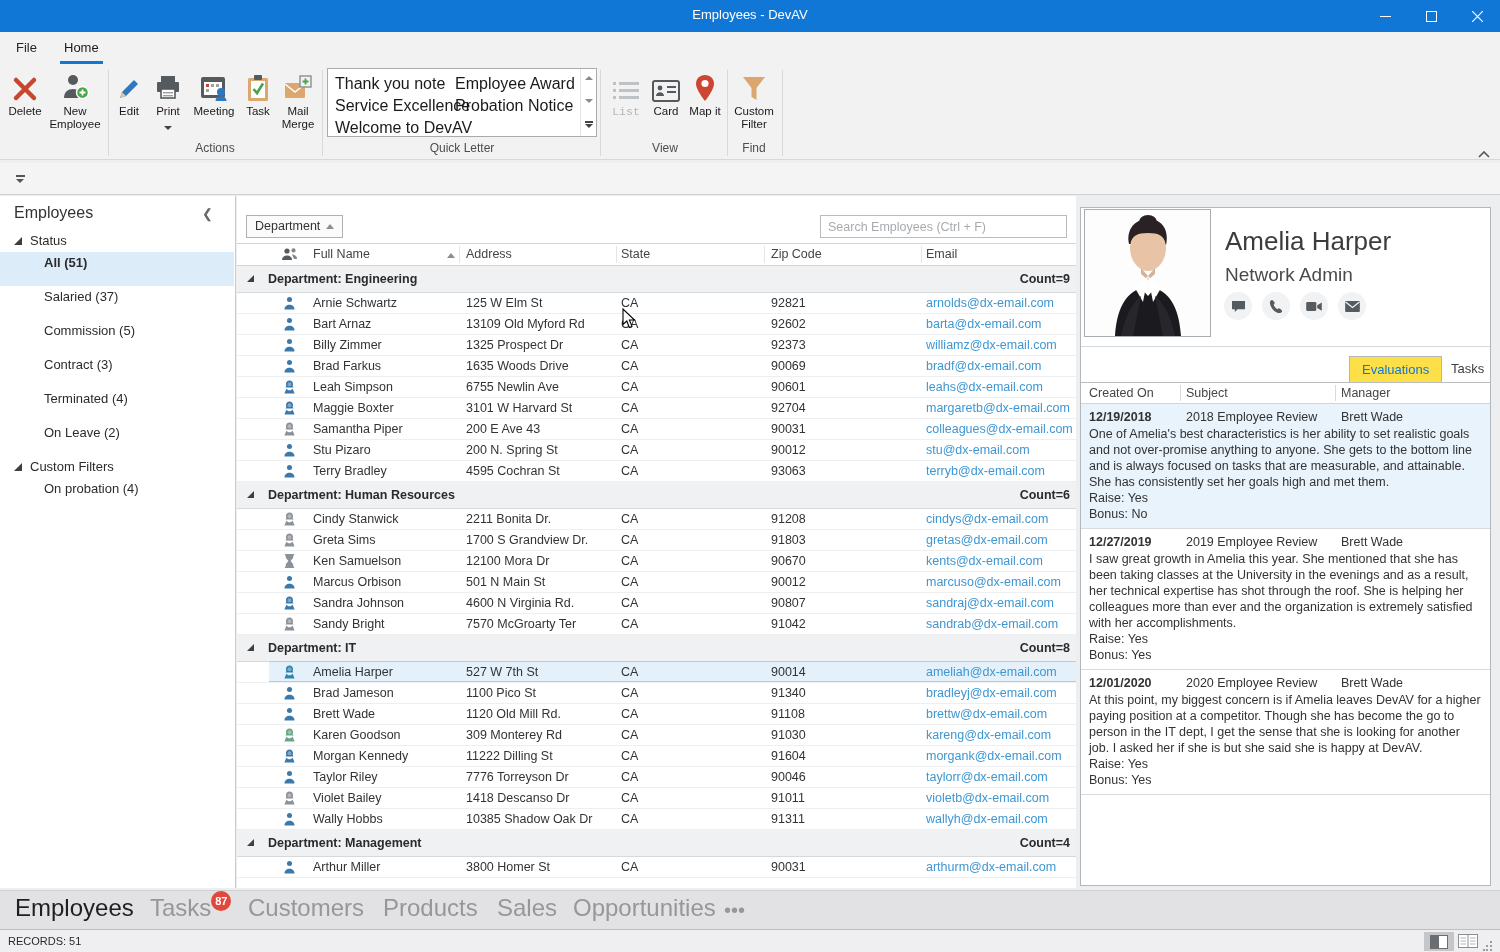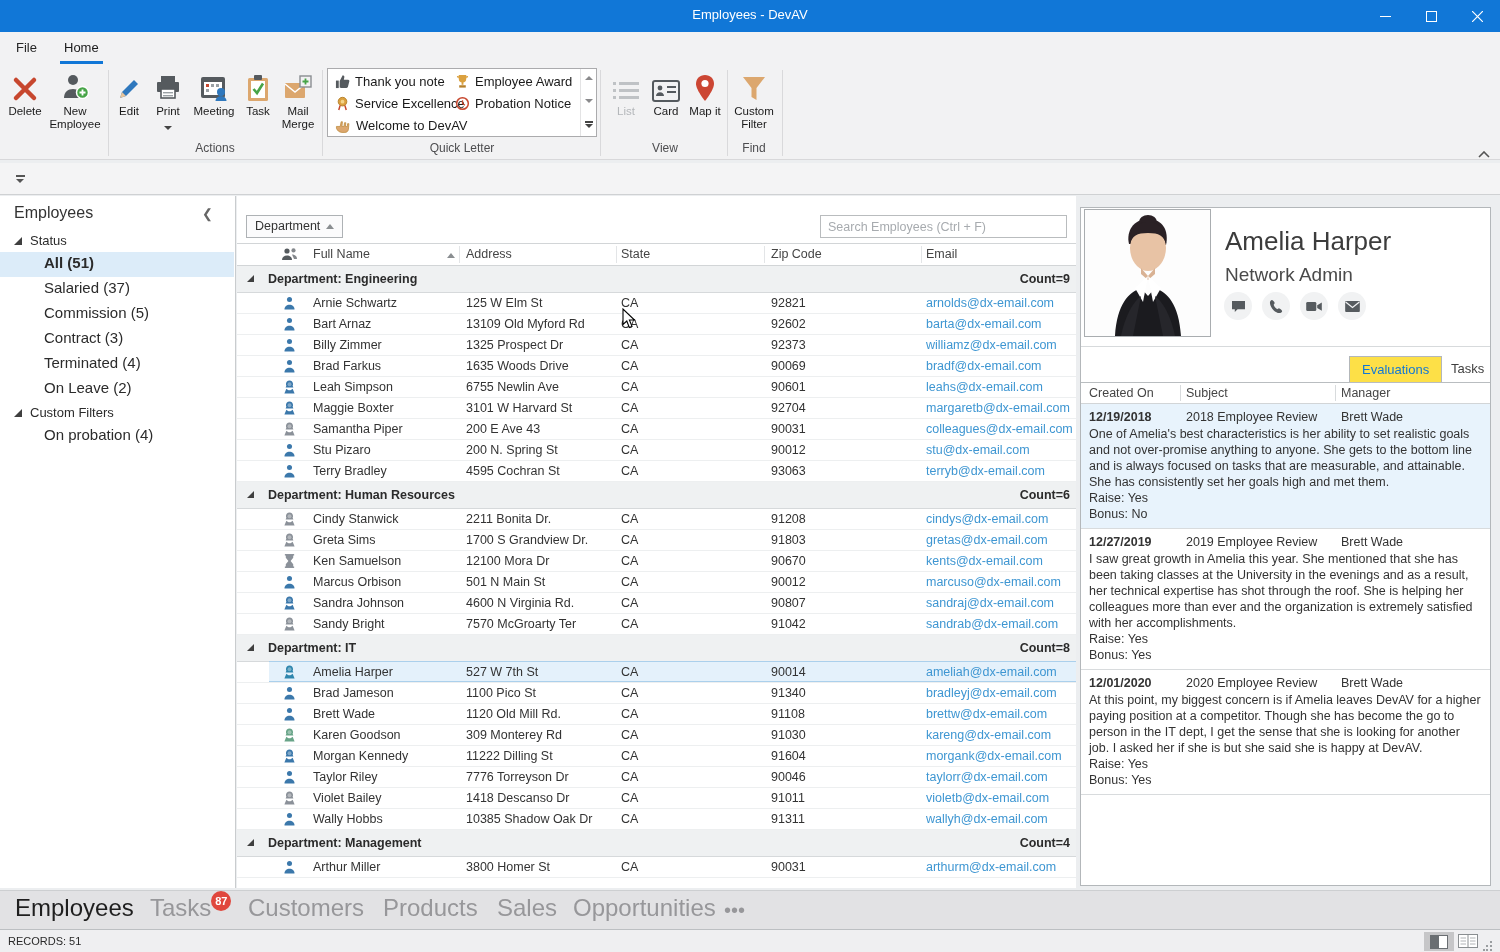--- a/index.html
+++ b/index.html
@@ -14,43 +14,43 @@
 
   
   .ribbon-tabs { position:absolute; left:0; top:32px; width:1500px; height:32px; background:#f2f2f3; }
   .rtab { position:absolute; top:0; height:32px; line-height:32px; font-size:13px; color:#262626; padding:0 6px; }
   .rtab.active { color:#1a1a1a; }
   .rtab.active::after { content:""; position:absolute; left:2px; right:2px; bottom:0; height:3px; background:#1177d7; }
   .ribbon-body { position:absolute; left:0; top:64px; width:1500px; height:96px; background:#f2f2f3; border-bottom:1px solid #d8d8da; }
   .rsep { position:absolute; top:6px; width:1px; height:86px; background:#d9d9db; }
   .rbtn { position:absolute; top:4px; text-align:center; font-size:11.5px; color:#1a1a1a; line-height:13px; }
   .rbtn .ric { height:34px; display:flex; align-items:flex-end; justify-content:center; margin-bottom:3px; }
-  .rbtn.disabled { color:#b4b7ba; }
+  .rbtn.disabled { color:#b4b7ba;font-family:Liberation Mono, monospace; }
   .rgrouplabel { position:absolute; top:77px; text-align:center; font-size:12px; color:#4d4d4f; }
   .caret-down { display:inline-block; width:0; height:0; border-left:4px solid transparent; border-right:4px solid transparent; border-top:4px solid #444; }
   .gallery { position:absolute; left:327px; top:4px; width:270px; height:69px; background:#fff; border:1px solid #ababad; }
-  .gal-item { position:absolute; height:22px; font-size:13px; color:#1a1a1a; display:flex; align-items:center; gap:5px; white-space:nowrap; }
+  .gal-item { position:absolute; height:22px; font-size:16px; color:#1a1a1a; display:flex; align-items:center; gap:5px; white-space:nowrap;flex-direction:column; }
   .gal-arrows { position:absolute; right:0; top:0; width:16px; height:67px; border-left:1px solid #e3e3e4; }
   .gal-arrows .tri-up { position:absolute; left:4px; top:7px; width:0; height:0; border-left:4px solid transparent; border-right:4px solid transparent; border-bottom:4px solid #8a8a8c; }
   .gal-arrows .tri-dn { position:absolute; left:4px; top:30px; width:0; height:0; border-left:4px solid transparent; border-right:4px solid transparent; border-top:4px solid #8a8a8c; }
   .gal-arrows .tri-ex { position:absolute; left:4px; top:52px; }
   .gal-arrows .tri-ex::before { content:""; position:absolute; left:0; top:0; width:8px; height:1.5px; background:#444; }
   .gal-arrows .tri-ex::after { content:""; position:absolute; left:0; top:3px; width:0; height:0; border-left:4px solid transparent; border-right:4px solid transparent; border-top:4px solid #444; }
   .ribbon-collapse { position:absolute; right:10px; top:80px; }
   .quickstrip { position:absolute; left:0; top:163px; width:1500px; height:32px; background:#f4f4f5; border-bottom:1px solid #cfd1d3; }
   .qs-drop { position:absolute; left:16px; top:12px; }
   .qs-drop::before { content:""; position:absolute; left:0; top:0; width:9px; height:1.5px; background:#555; }
   .qs-drop::after { content:""; position:absolute; left:0; top:4px; width:0; height:0; border-left:4.5px solid transparent; border-right:4.5px solid transparent; border-top:4.5px solid #555; }
 
   
   .sidebar { position:absolute; left:0; top:196px; width:236px; height:692px; background:#fff; border-right:1px solid #c9ccce; }
   .sb-title { position:absolute; left:14px; top:8px; font-size:16px; color:#333; }
   .sb-collapse { position:absolute; right:22px; top:10px; color:#666; font-size:13px; }
   .sb-node { position:relative; height:22px; line-height:22px; font-size:13px; color:#2b2b2b; padding-left:30px; }
-  .sb-item { position:relative; height:25px; line-height:22px; font-size:15px; color:#2b2b2b; padding-left:44px; }
+  .sb-item { position:relative; height:34px; line-height:22px; font-size:13px; color:#2b2b2b; padding-left:44px; }
   .sb-item.selected { background:#dcecf9; font-weight:bold; }
   .tri-exp { position:absolute; left:14px; top:7px; width:0; height:0; border-left:8px solid transparent; border-bottom:8px solid #3f3f3f; }
 
   
   .gridpanel { position:absolute; left:237px; top:196px; width:839px; height:692px; background:#fff; }
   .dept-btn { position:absolute; left:9px; top:19px; width:97px; height:23px; border:1px solid #aeb2b5; background:#fbfbfc; font-size:12.5px; color:#333; line-height:21px; padding-left:8px; }
   .dept-btn .sort-up { position:absolute; right:8px; top:8px; }
   .sort-up { display:inline-block; width:0; height:0; border-left:4px solid transparent; border-right:4px solid transparent; border-bottom:5px solid #8a8e91; }
   .searchbox { position:absolute; left:583px; top:19px; width:247px; height:23px; border:1px solid #b9bcbe; font-size:12.5px; padding:0 7px; color:#333; font-family:"Liberation Sans", sans-serif; }
   .searchbox::placeholder { color:#a7abaf; }

